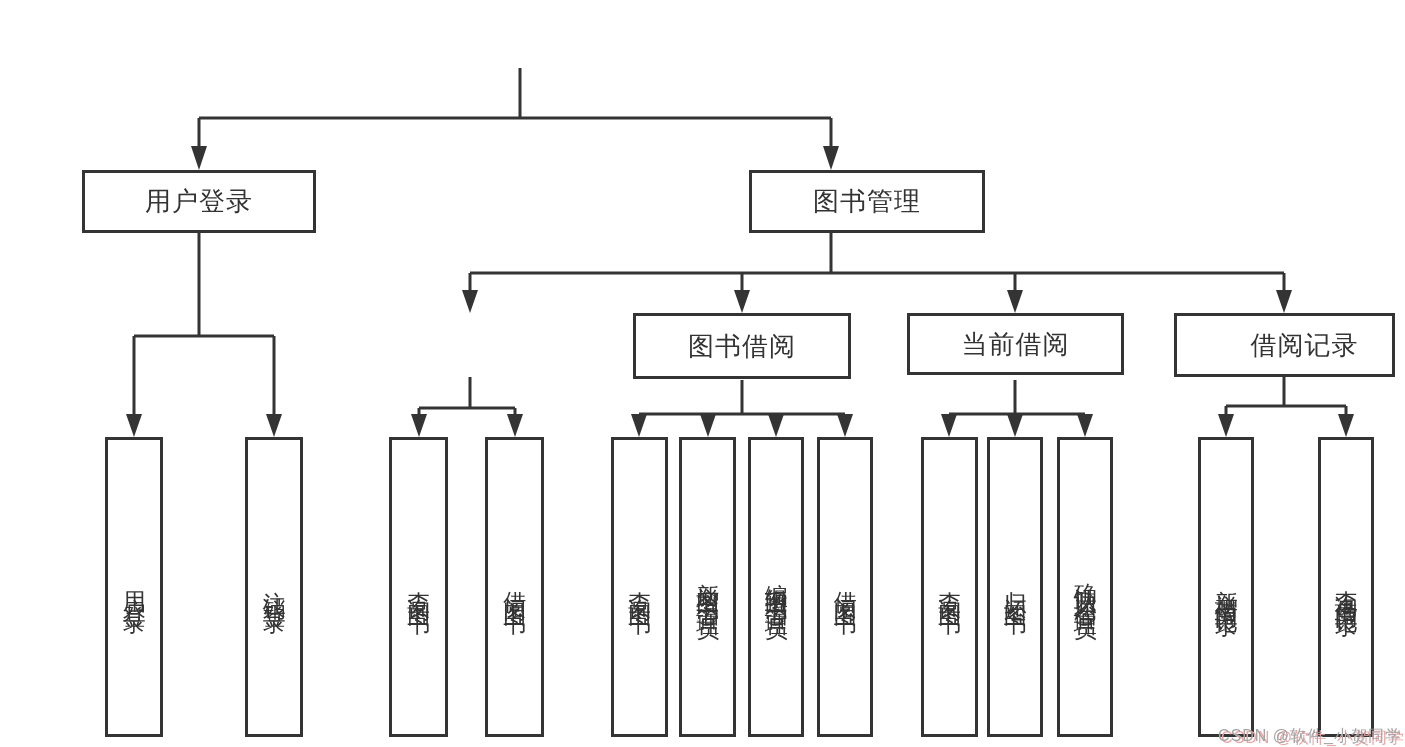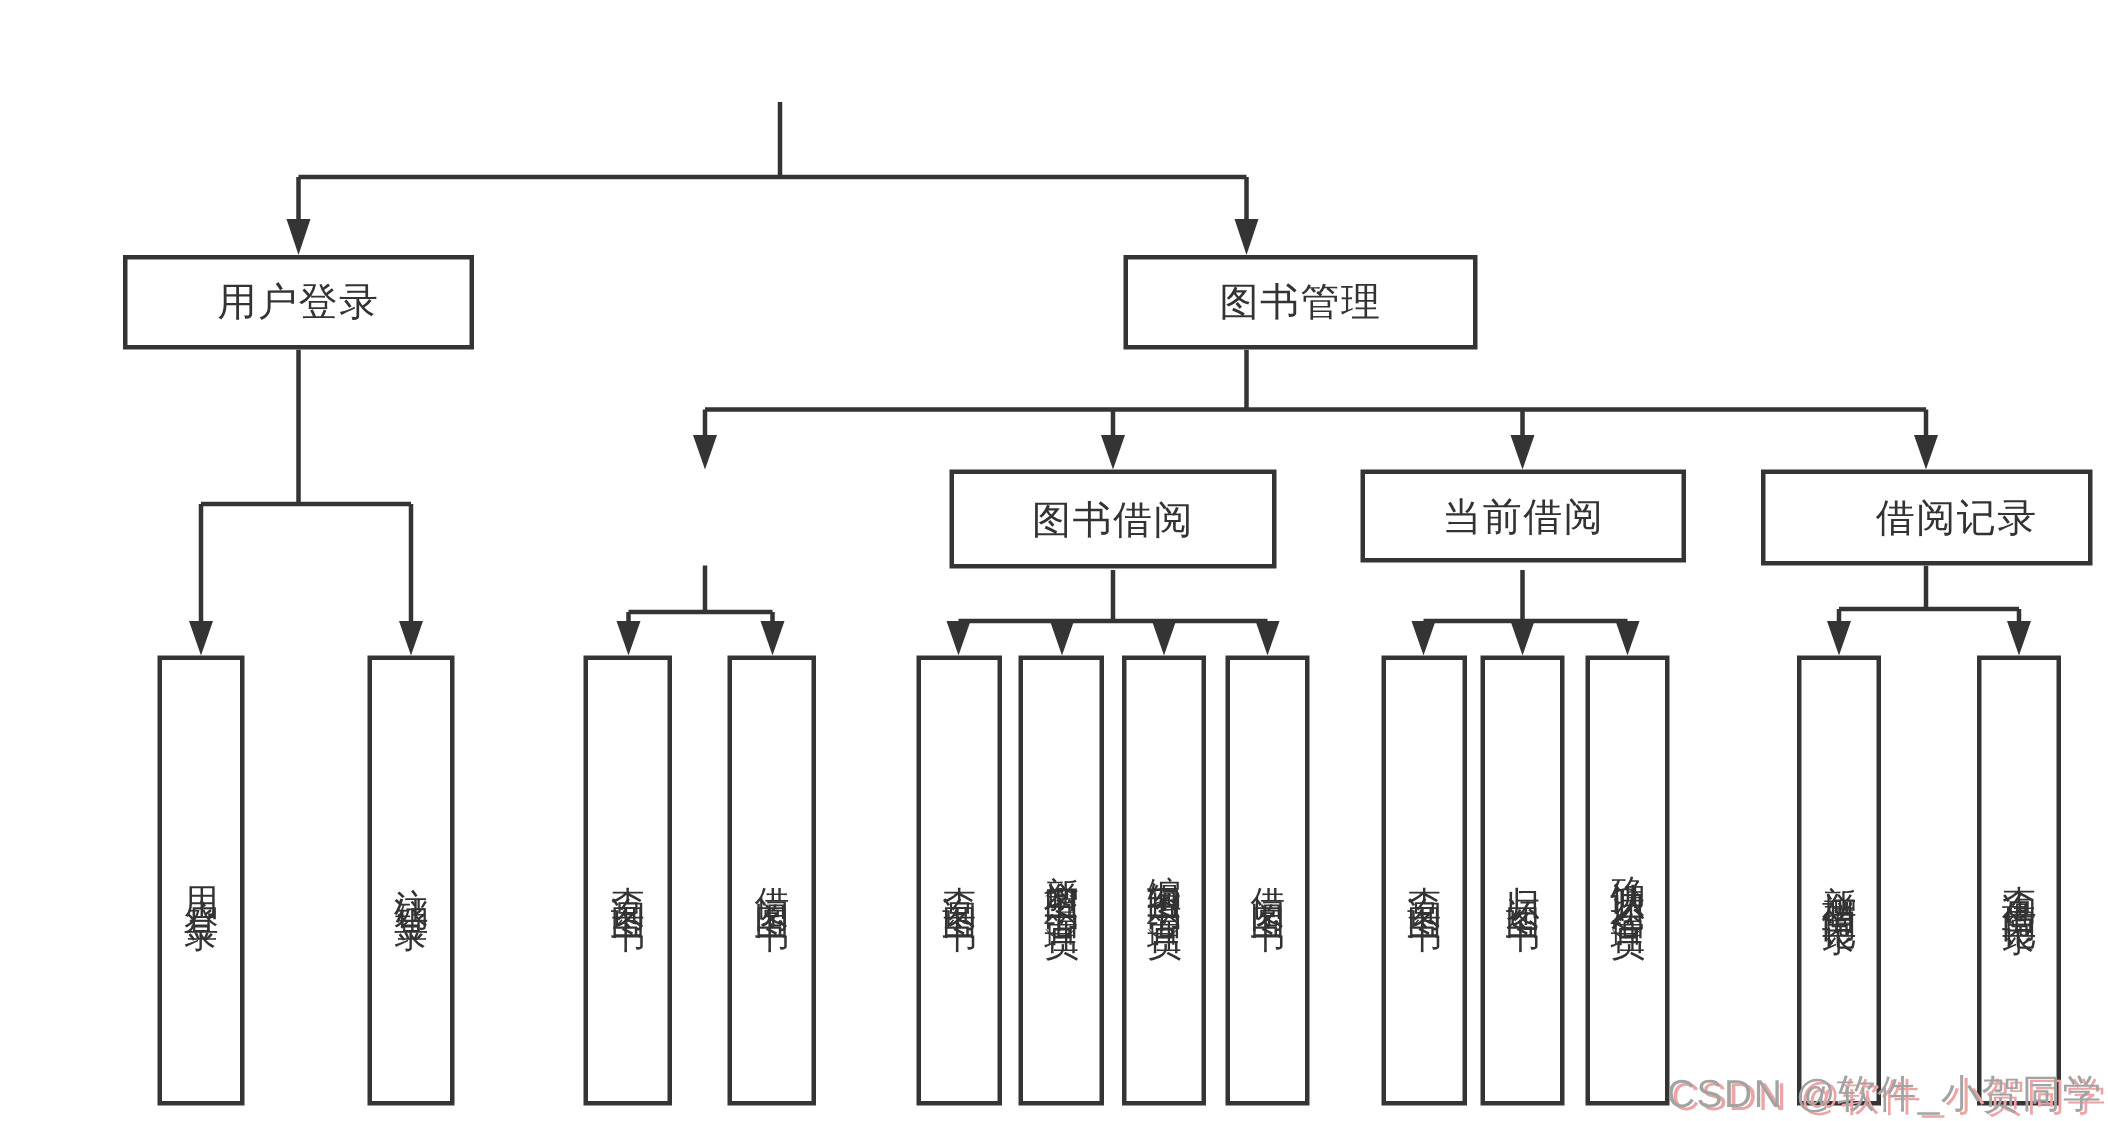--- a/index.html
+++ b/index.html
@@ -34,21 +34,21 @@
     text-orientation: mixed;
     font-size: 23px;
     letter-spacing: 7px;
     line-height: 1.1;
   }
   .v.long { letter-spacing: 5px; }
   .watermark {
     position: absolute;
     right: 3px;
     bottom: 0px;
-    font-size: 26px;
+    font-size: 16px;
     letter-spacing: 1px;
     color: var(--watermark_text);
     text-shadow: 3px 2px 0 var(--watermark_shadow);
     white-space: nowrap;
     margin-left: 40px;
   }
 </style>
 </head>
 <body>
 

